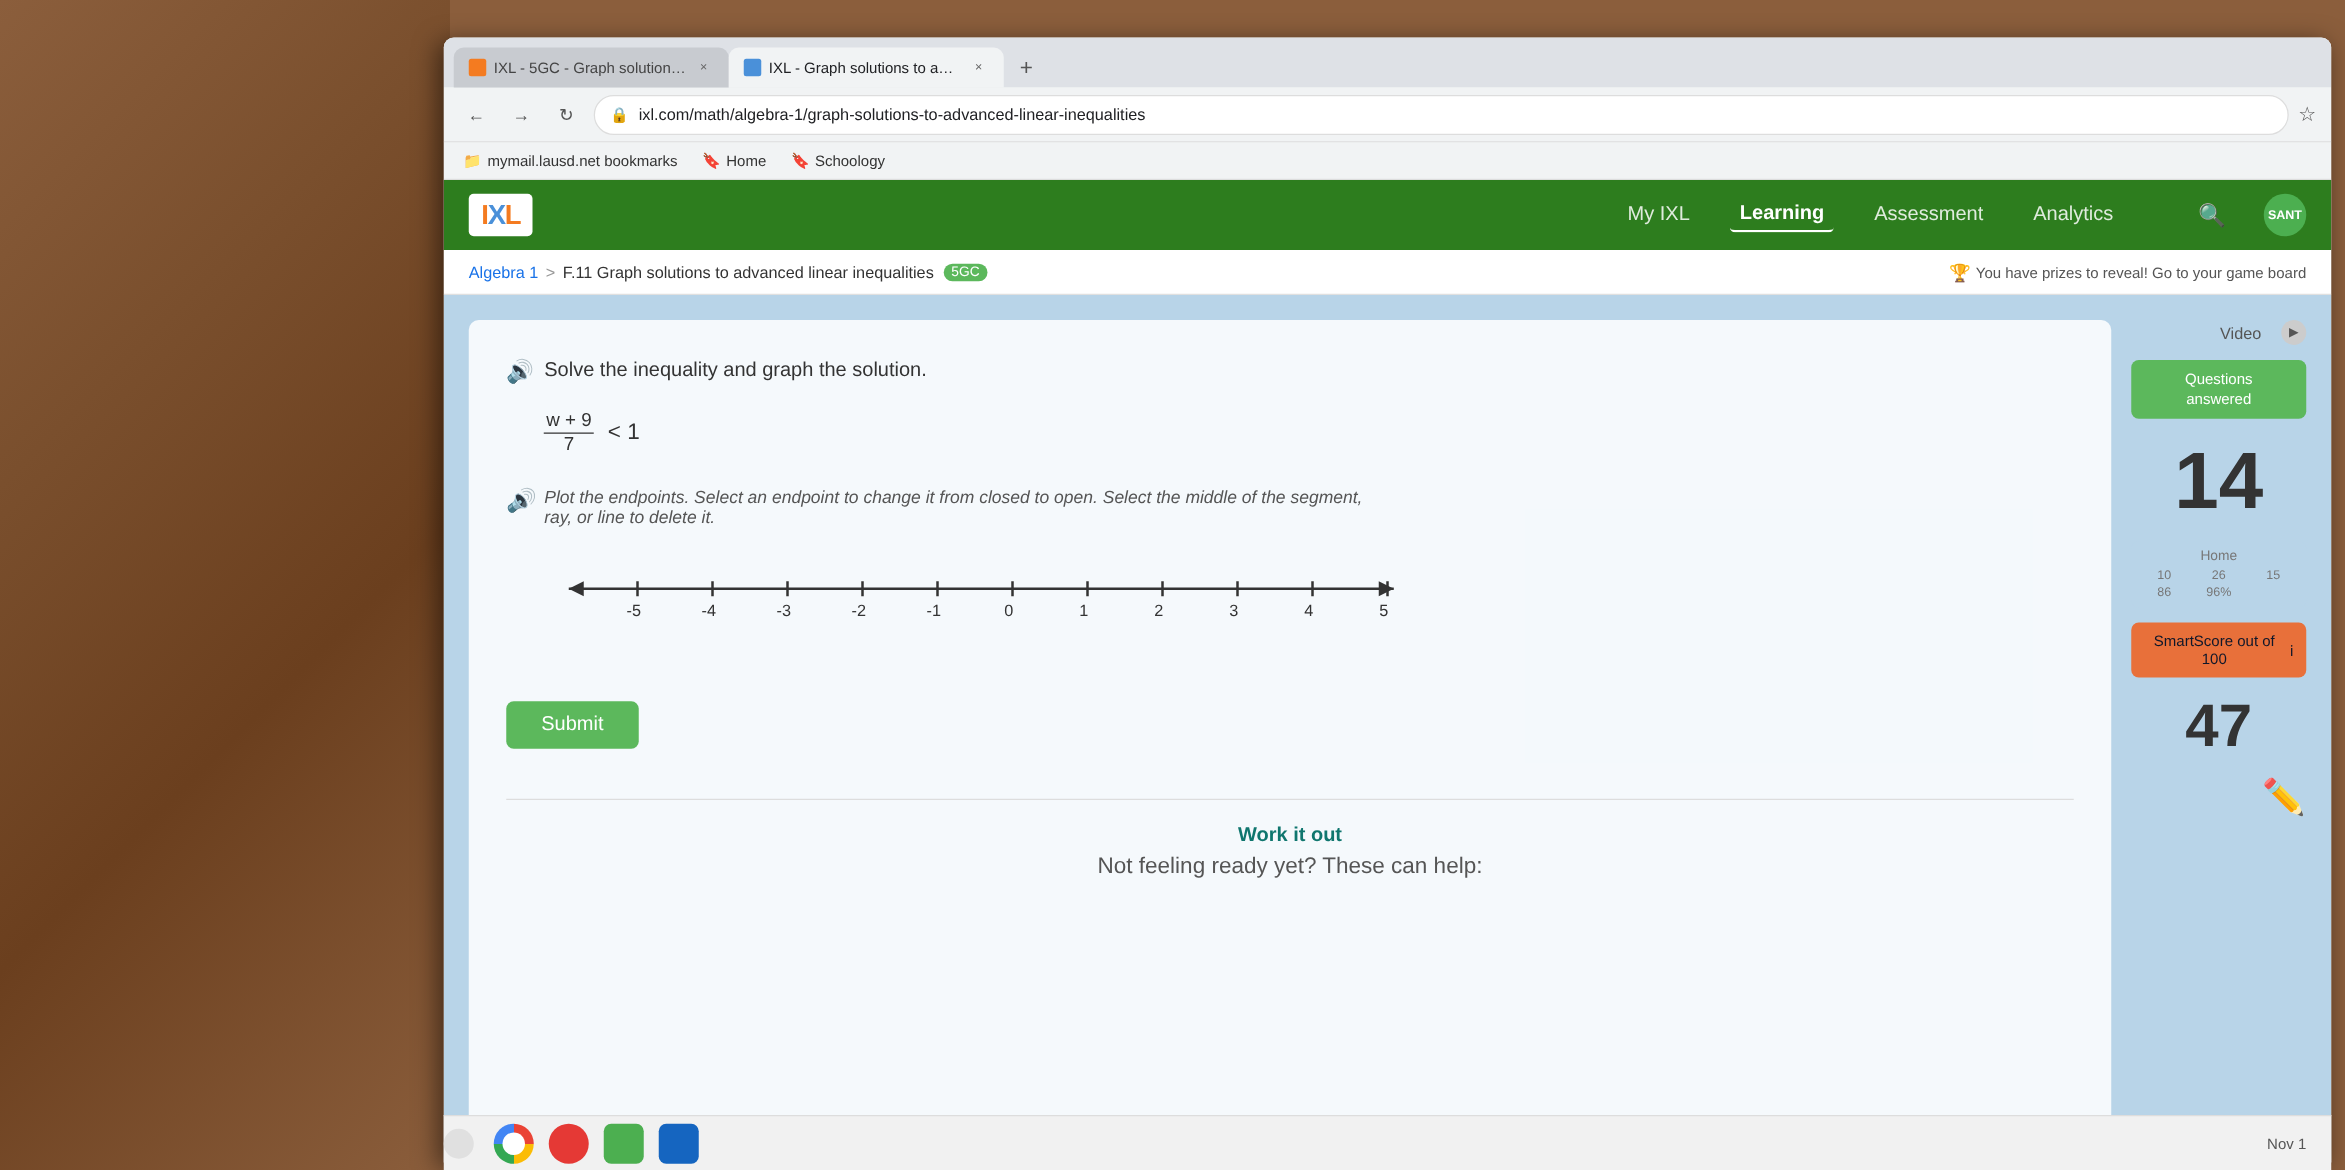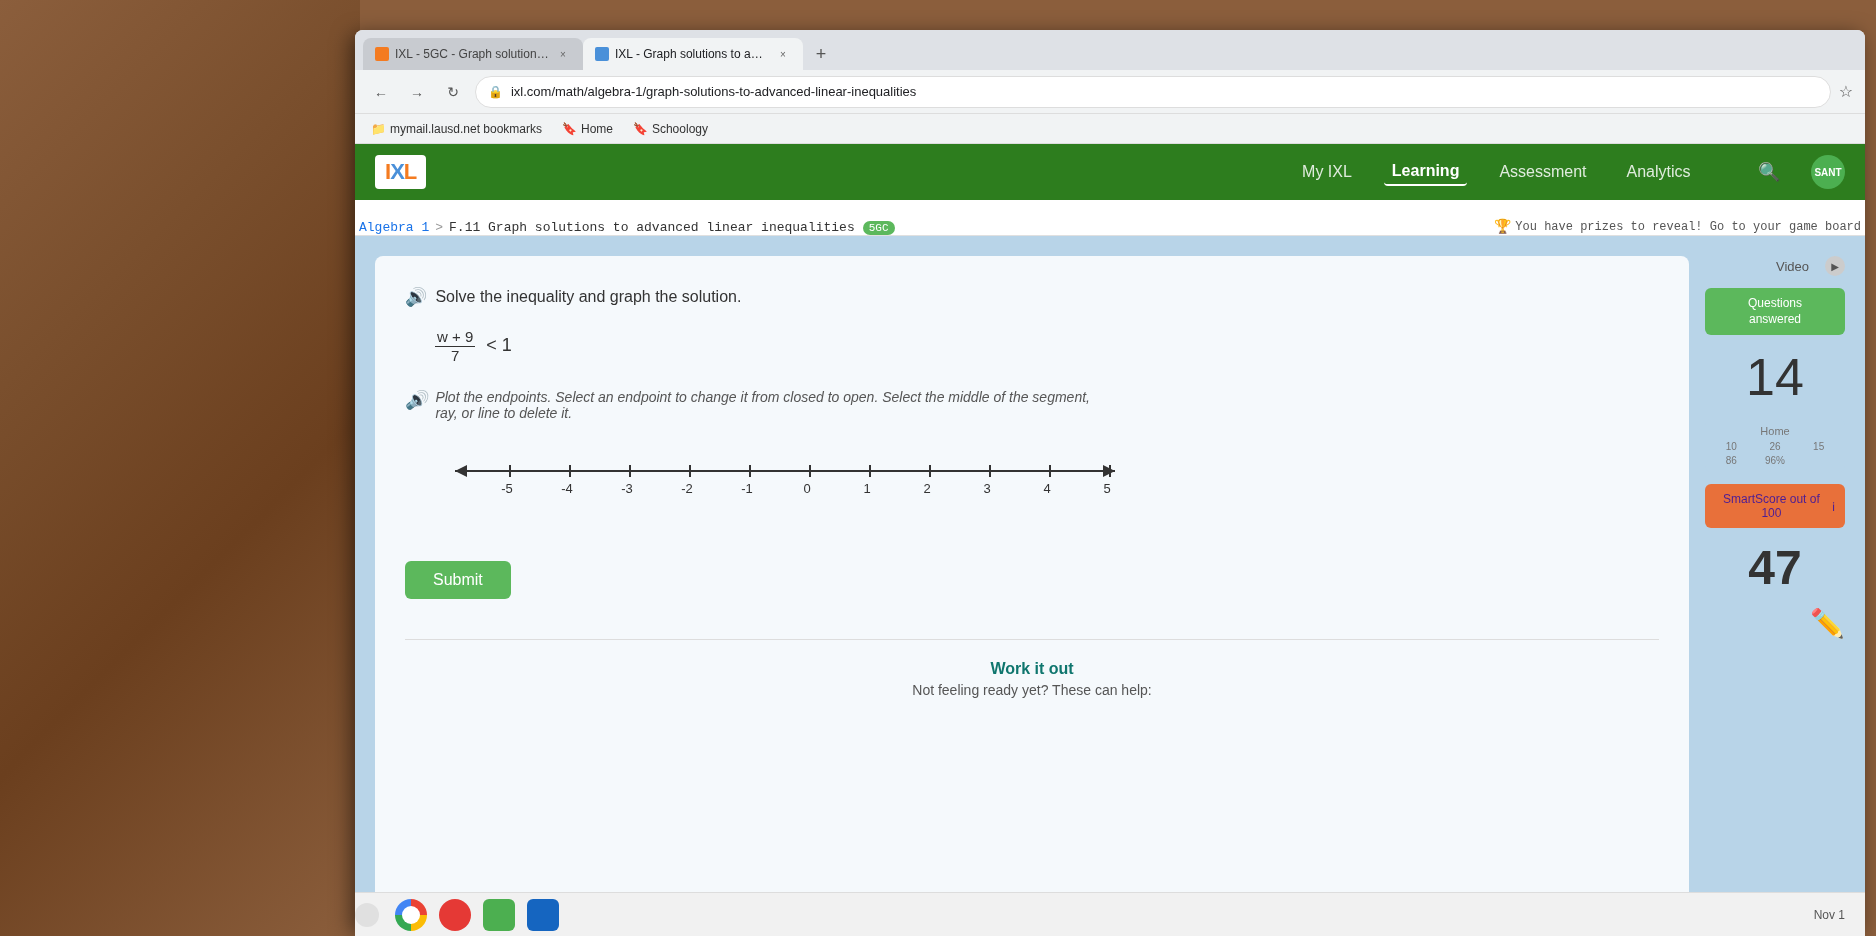--- a/index.html
+++ b/index.html
@@ -230,26 +230,25 @@
       font-size: 13px;
       font-weight: bold;
       cursor: pointer;
     }
 
     
     .breadcrumb-bar {
       background: #fff;
       height: 36px;
       display: flex;
-      align-items: flex-end;
-      padding: 0 4px;
+      align-items: center;
+      padding: 0 20px;
       border-bottom: 1px solid #e0e0e0;
       font-size: 13px;
       color: #555;
-      font-family: Liberation Mono, monospace;
     }
     .breadcrumb-link {
       color: #1a73e8;
       cursor: pointer;
     }
     .breadcrumb-sep {
       margin: 0 6px;
       color: #999;
     }
     .breadcrumb-current {
@@ -369,21 +368,21 @@
       padding-top: 20px;
       border-top: 1px solid #ddd;
     }
     .work-it-out-title {
       font-size: 16px;
       color: #0f766e;
       font-weight: bold;
       margin-bottom: 4px;
     }
     .work-it-out-sub {
-      font-size: 14px;
+      font-size: 18px;
       color: #555;
     }
 
     
     .right-sidebar {
       width: 140px;
       display: flex;
       flex-direction: column;
       gap: 12px;
     }
@@ -416,22 +415,22 @@
       border: none;
       padding: 8px 10px;
       border-radius: 6px;
       font-size: 12px;
       text-align: center;
       cursor: pointer;
       line-height: 1.3;
     }
 
     .score-number {
-      font-size: 52px;
-      font-weight: normal;
+      font-size: 64px;
+      font-weight: bold;
       color: #333;
       text-align: center;
     }
 
     .time-badge {
       background: #b8d4e8;
       border-radius: 6px;
       padding: 6px;
       text-align: center;
       font-size: 12px;
@@ -442,21 +441,21 @@
       display: grid;
       grid-template-columns: 1fr 1fr 1fr;
       gap: 3px;
       font-size: 10px;
       color: #777;
       text-align: center;
     }
 
     .smartscore-btn {
       background: #e8703a;
-      color: #4c1d95;
+      color: #0f172a;
       border: none;
       padding: 8px 10px;
       border-radius: 6px;
       font-size: 12px;
       text-align: center;
       cursor: pointer;
       display: flex;
       align-items: center;
       justify-content: center;
       gap: 4px;

